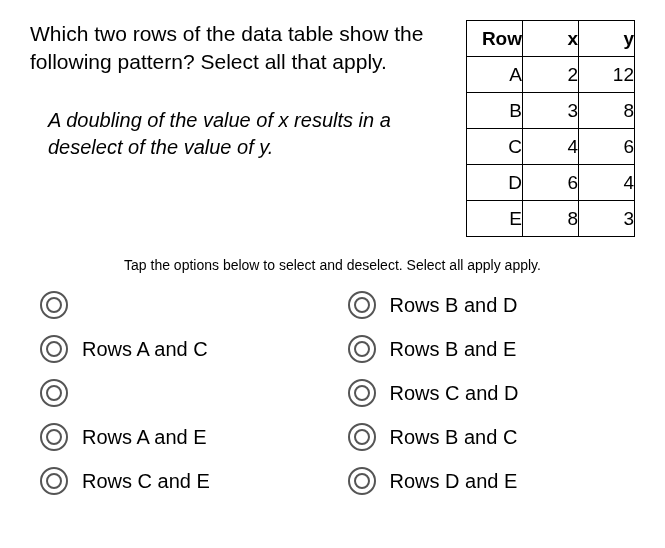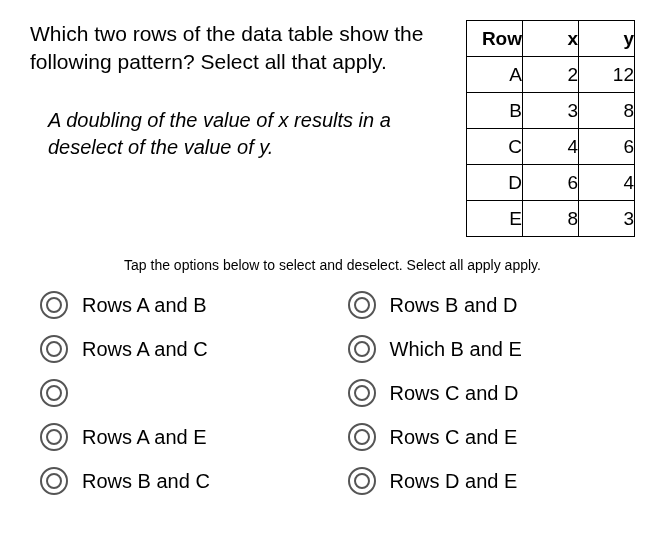--- a/index.html
+++ b/index.html
@@ -130,39 +130,38 @@
   </table>
 </div>
 
 <p class="instruction">Tap the options below to select and deselect. Select all apply apply.</p>
 
 <div class="options">
   <div class="option">
     <span class="radio-outer">
         <span class="radio-inner"></span>
       </span>
-    <span class="option-label">Rows A and B</span>
   </div>
   <div class="option">
     <span class="radio-outer">
         <span class="radio-inner"></span>
       </span>
     <span class="option-label">Rows B and D</span>
   </div>
   <div class="option">
     <span class="radio-outer">
         <span class="radio-inner"></span>
       </span>
     <span class="option-label">Rows A and C</span>
   </div>
   <div class="option">
     <span class="radio-outer">
         <span class="radio-inner"></span>
       </span>
-    <span class="option-label">Which B and E</span>
+    <span class="option-label">Rows B and E</span>
   </div>
   <div class="option">
     <span class="radio-outer">
         <span class="radio-inner"></span>
       </span>
   </div>
   <div class="option">
     <span class="radio-outer">
         <span class="radio-inner"></span>
       </span>
@@ -171,27 +170,27 @@
   <div class="option">
     <span class="radio-outer">
         <span class="radio-inner"></span>
       </span>
     <span class="option-label">Rows A and E</span>
   </div>
   <div class="option">
     <span class="radio-outer">
         <span class="radio-inner"></span>
       </span>
-    <span class="option-label">Rows C and E</span>
+    <span class="option-label">Rows B and C</span>
   </div>
   <div class="option">
     <span class="radio-outer">
         <span class="radio-inner"></span>
       </span>
-    <span class="option-label">Rows B and C</span>
+    <span class="option-label">Rows C and E</span>
   </div>
   <div class="option">
     <span class="radio-outer">
         <span class="radio-inner"></span>
       </span>
     <span class="option-label">Rows D and E</span>
   </div>
 </div>
 
 </body></html>

